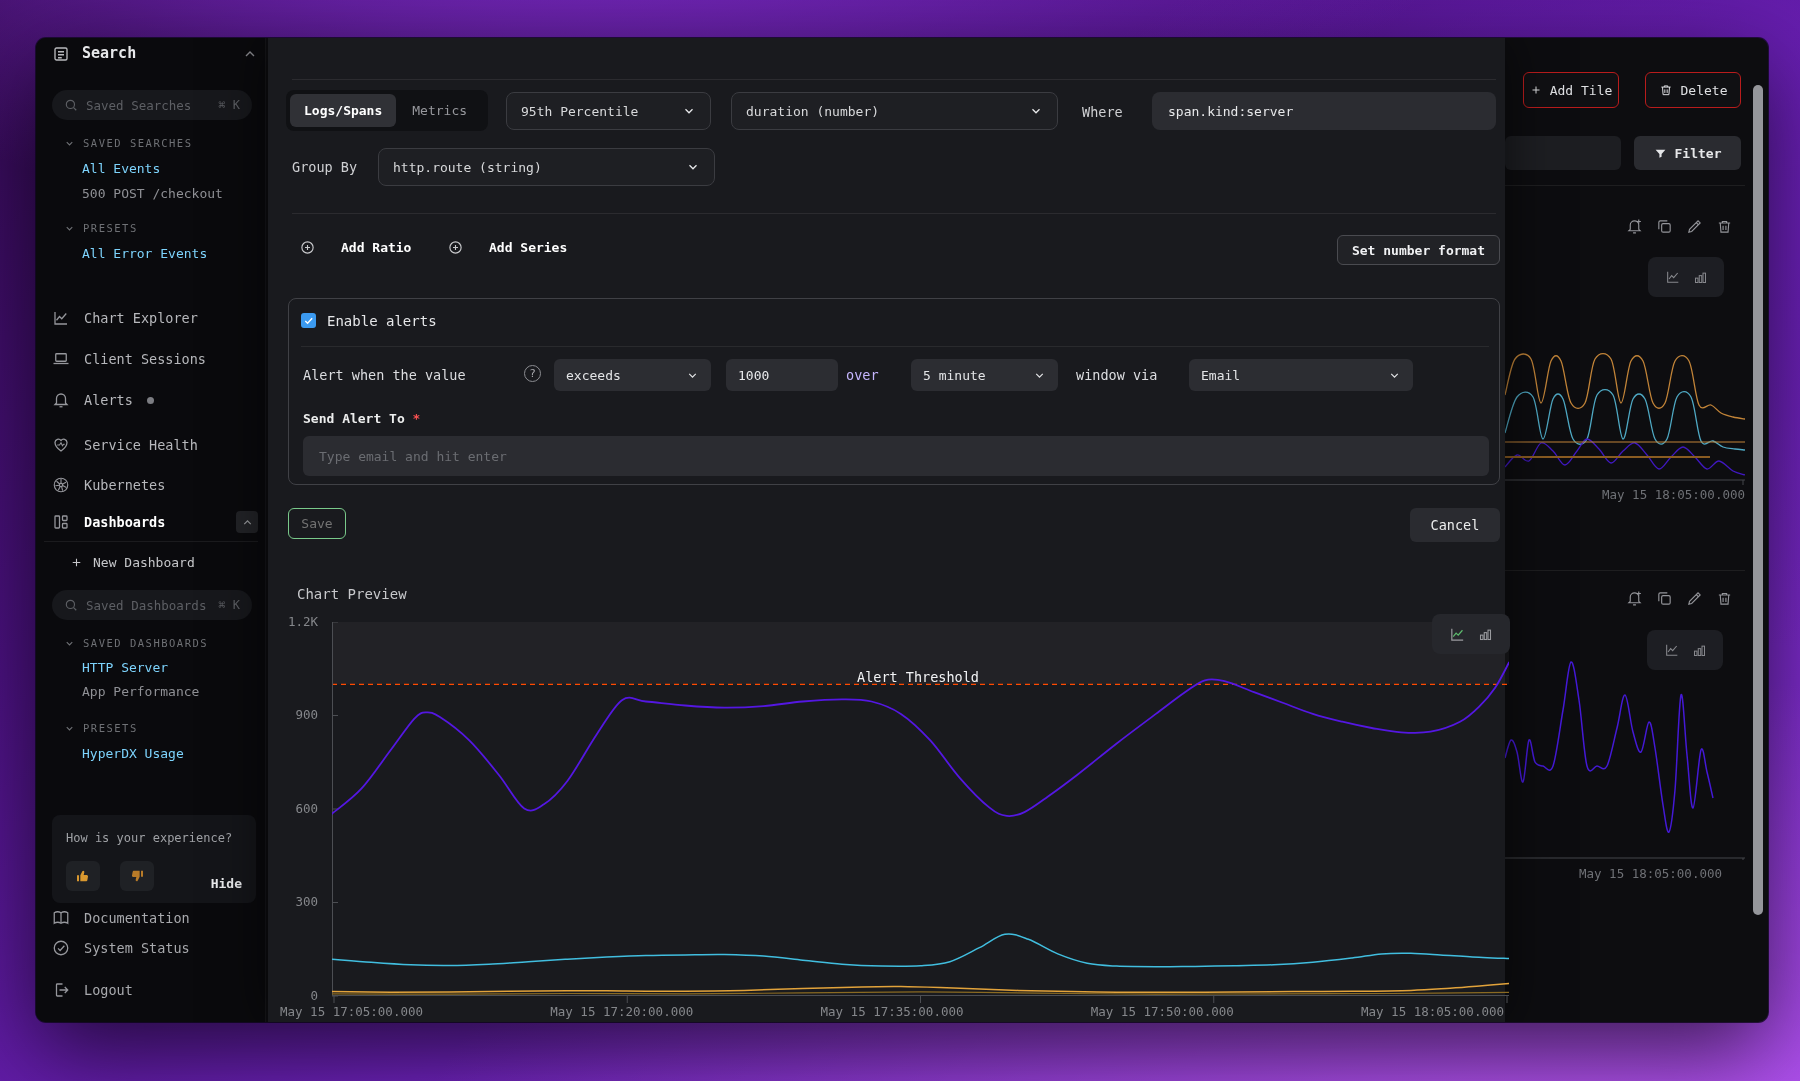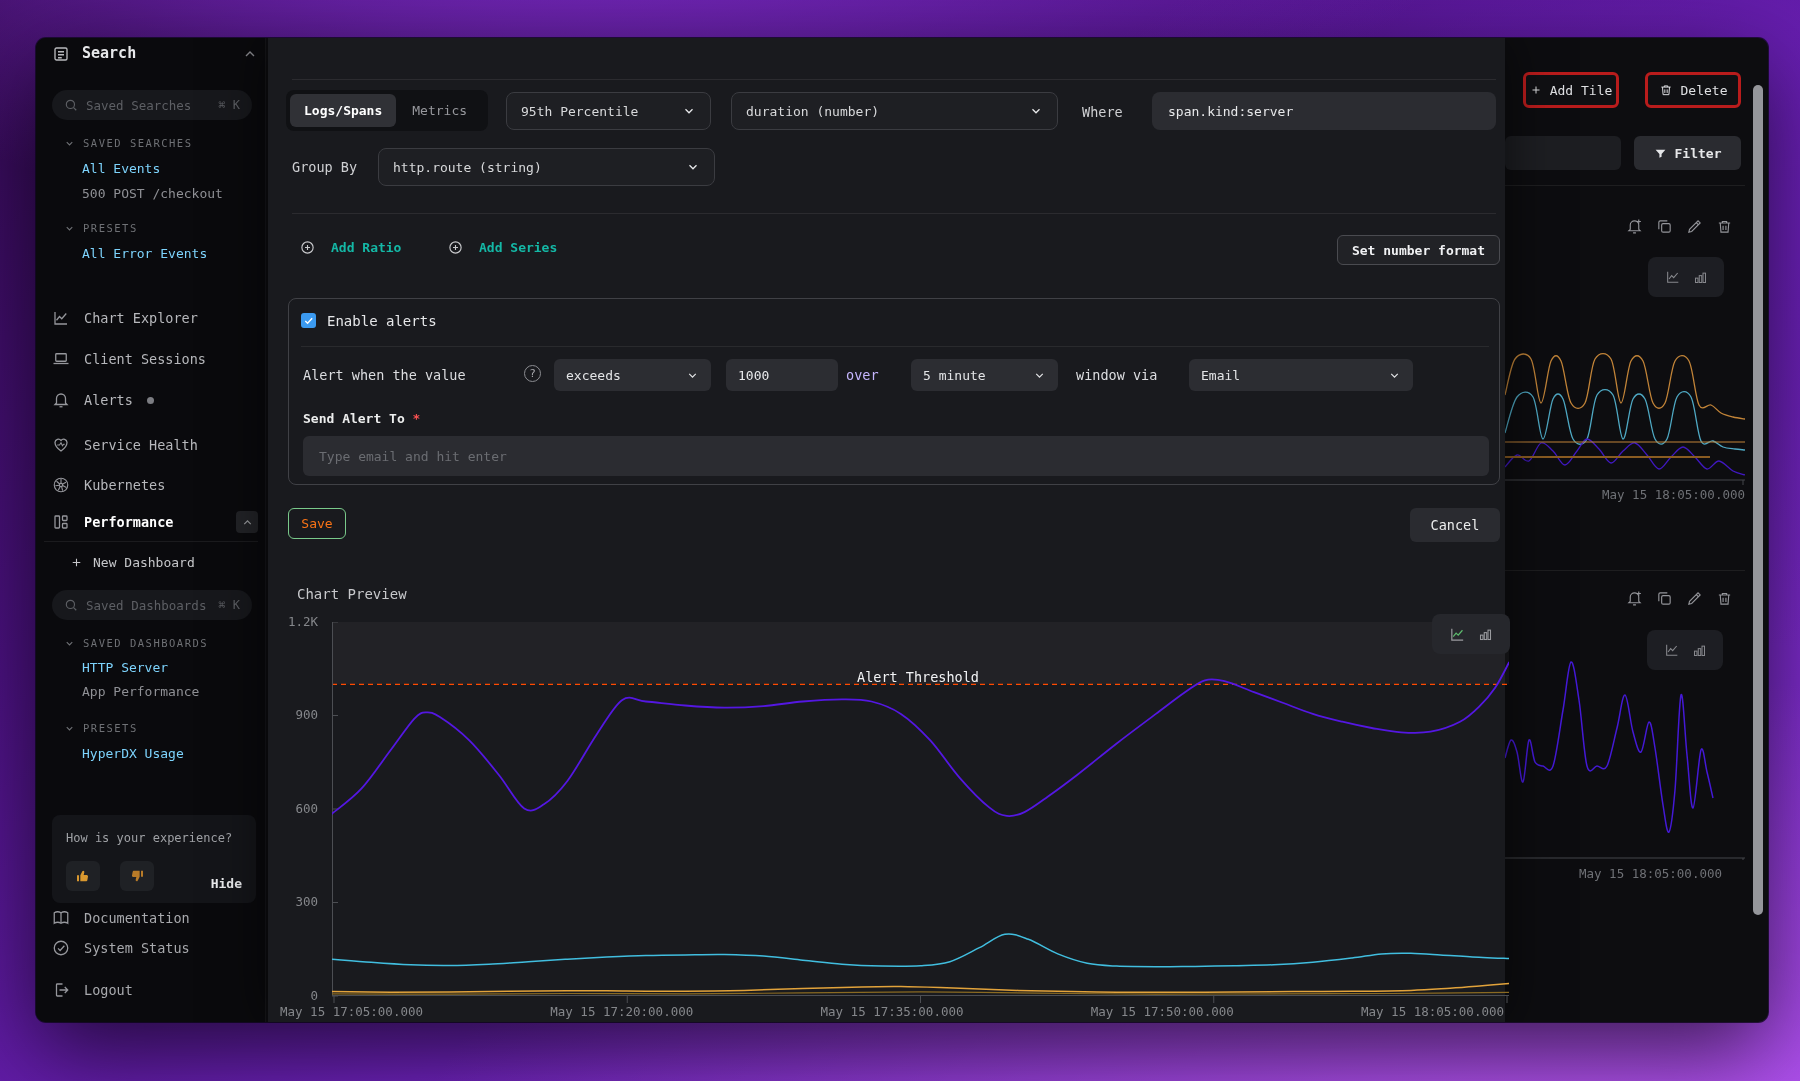--- a/index.html
+++ b/index.html
@@ -41,21 +41,21 @@
   .mini-btn { position:absolute; width:22px; height:22px; background:#222327; border-radius:4px;
     display:flex; align-items:center; justify-content:center; color:#9a9b9f; }
   .sb-divider { position:absolute; left:8px; width:214px; height:1px; background:rgba(255,255,255,.07); }
   .fb-card { position:absolute; left:16px; top:777px; width:204px; height:88px; background:#141519;
     border-radius:8px; padding:12px 14px; }
   .fb-q { color:#9fa1a5; font-size:12px;margin-top:44px; }
   .thumb-btn { position:absolute; width:34px; height:30px; background:#1f2125; border-radius:6px;
     display:flex; align-items:center; justify-content:center; }
   .fb-hide { position:absolute; right:14px; bottom:12px; color:#e9eaec; font-size:13px; font-weight:bold; }
   
-  .btn-outline { position:absolute; height:36px; border:3px solid #b91c1c; border-radius:6px;
+  .btn-outline { position:absolute; height:36px; border:1px solid #b91c1c; border-radius:6px;
     background:rgba(255,255,255,.015); color:#dfe0e3; font-size:13px; display:flex;
     align-items:center; justify-content:center; gap:8px; padding:0 2px; }
   .btn-solid { position:absolute; height:34px; background:#2a2b30; border-radius:6px; color:#e6e7e9;
     font-size:13px; font-weight:bold; display:flex; align-items:center; justify-content:center; gap:8px; padding:0 14px; }
   .tile-icons { position:absolute; display:flex; gap:13px; color:#94959a; }
   .tile-icons .ic { width:17px; height:17px; }
   .tile-toggle { position:absolute; width:76px; height:40px; background:#1d1e23; border-radius:8px;
     display:flex; align-items:center; justify-content:center; gap:12px; color:#87888d; }
   .tile-label { position:absolute; color:#6f7176; font-size:12.5px; text-align:right; }
   .hair-h { position:absolute; height:1px; background:rgba(255,255,255,.07); }
@@ -75,41 +75,41 @@
     background:#1e1f23; color:#d8d9db; font-size:13px; display:flex; align-items:center;
     justify-content:space-between; padding:12px 14px; }
   .select .caret { color:#e8e9eb; }
   .sel-solid { position:absolute; height:32px; background:#2c2d32; border-radius:6px; color:#e4e5e7;
     font-size:13px; display:flex; align-items:center; justify-content:space-between; padding:0 12px; }
   .lbl { position:absolute; color:#cfd0d3; font-size:13.5px; }
   .where-pill { position:absolute; left:884px; top:54px; width:344px; height:38px; background:#2b2c31;
     border-radius:8px; display:flex; align-items:center; padding:0 16px; }
   .where-pill input { width:100%; background:transparent; border:none; outline:none; color:#e8e9eb;
     font-size:13px; font-family:inherit; }
-  .add-link { position:absolute; display:flex; align-items:center; gap:16px; color:#14b8a6;
+  .add-link { position:absolute; display:flex; align-items:center; gap:26px; color:#ffffff;
     font-size:13px; font-weight:bold; }
   .btn-dim { position:absolute; background:#212226; border:1px solid #4a4b50; border-radius:6px;
     color:#f0f1f3; font-size:13px; font-weight:bold; display:flex; align-items:center;
     justify-content:center; }
   .alert-box { position:absolute; left:20px; top:260px; width:1212px; height:187px;
     border:1px solid #404146; border-radius:8px; }
   .checkbox { position:absolute; left:12px; top:14px; width:15px; height:15px; background:#3b9af0;
     border-radius:3px; display:flex; align-items:center; justify-content:center; color:#fff; }
   .num-input { position:absolute; height:32px; background:#2c2d32; border-radius:6px; }
   .num-input input { width:100%; height:100%; background:transparent; border:none; outline:none;
     color:#e8e9eb; font-size:13px; font-family:inherit; padding:0 12px; }
   .email-input { position:absolute; left:14px; top:137px; width:1186px; height:40px; background:#2b2c31;
     border-radius:6px; display:flex; align-items:center; padding:0 16px; }
   .email-input input { width:100%; background:transparent; border:none; outline:none; color:#e8e9eb;
     font-size:13px; font-family:inherit; }
   .email-input input::placeholder { color:#6b6d72; }
   .q-circle { position:absolute; width:17px; height:17px; border:1px solid #8b8c91; border-radius:50%;
     color:#a9aaae; font-size:11px; display:flex; align-items:center; justify-content:center; }
   .btn-save { position:absolute; left:20px; top:470px; width:58px; height:31px; background:transparent;
-    border:1px solid #79c98a; border-radius:6px; color:#f97316; font-size:13px;
+    border:1px solid #79c98a; border-radius:6px; color:#737373; font-size:13px;
     display:flex; align-items:center; justify-content:center; }
   .btn-cancel { position:absolute; left:1142px; top:470px; width:90px; height:34px; background:#2a2b30;
     border-radius:6px; color:#eceded; font-size:13.5px; display:flex; align-items:center; justify-content:center; }
   .chart-wrap { position:absolute; left:64px; top:584px; width:1177px; height:390px; }
   .y-labels { position:absolute; left:0; top:584px; width:56px; height:380px; }
   .y-labels span { position:absolute; right:6px; color:#85878b; font-size:12.5px; }
   .x-labels { position:absolute; left:12px; top:966px; width:1224px; display:flex;
     justify-content:space-between; color:#85878b; font-size:12.5px; }
   .thr-label { position:absolute; left:525px; top:47px; color:#f2f3f5; font-size:13.5px;text-align:center; }
   .chart-toggle { position:absolute; left:1164px; top:576px; width:78px; height:40px; background:#26272c;
@@ -213,21 +213,21 @@
         <span>Kubernetes</span>
       </div>
       <div class="nav-row active" style="top:470px">
         <span class="ic">
           <svg class="icon" width="18" height="18" viewBox="0 0 24 24" fill="none" stroke="currentColor" stroke-width="1.7">
               <rect x="4" y="4" width="6" height="16" rx="1"></rect>
               <rect x="14" y="4" width="6" height="6" rx="1"></rect>
               <rect x="14" y="14" width="6" height="6" rx="1"></rect>
             </svg>
         </span>
-        <span>Performance</span>
+        <span>Dashboards</span>
       </div>
       <span class="mini-btn" style="left:200px;top:473px">
         <svg class="icon" width="13" height="13" viewBox="0 0 24 24" fill="none" stroke="currentColor" stroke-width="2.2">
             <path d="M6 15l6-6 6 6"></path>
           </svg>
       </span>
 
       <div class="sb-divider" style="top:503px"></div>
 
       <div class="abs" style="left:34px;top:517px;display:flex;gap:10px;align-items:center;color:#c6c7ca;font-size:13px">

